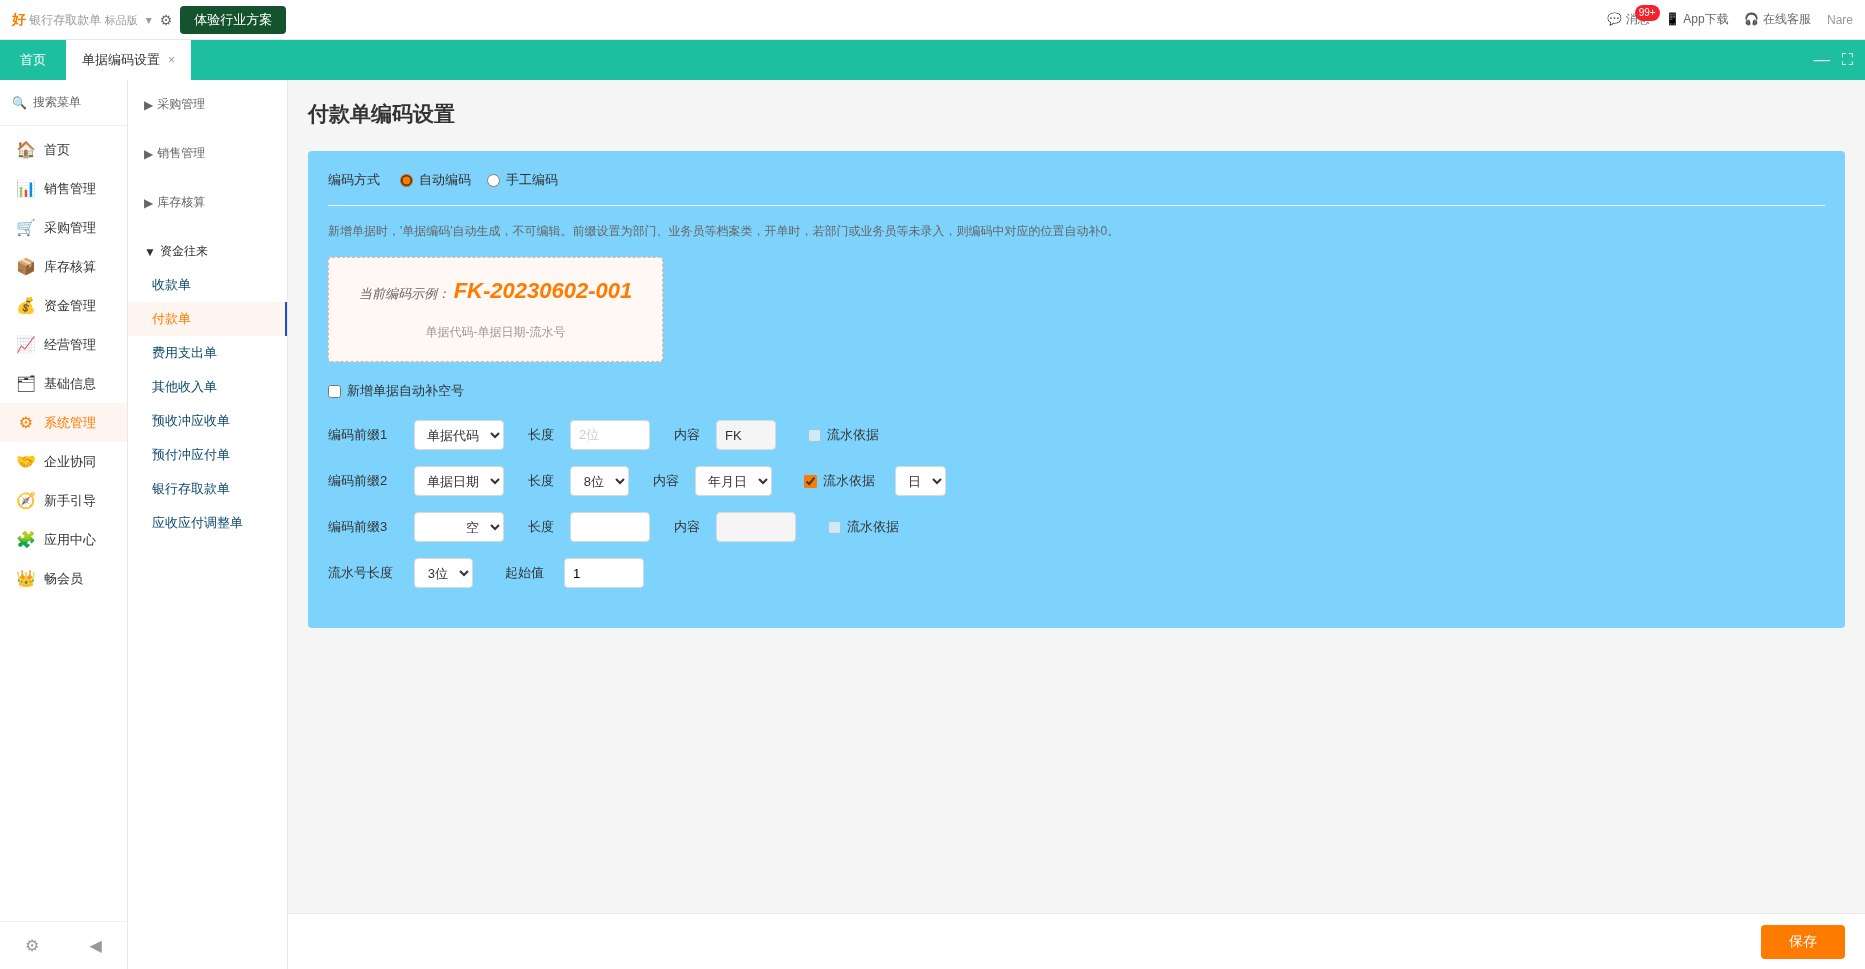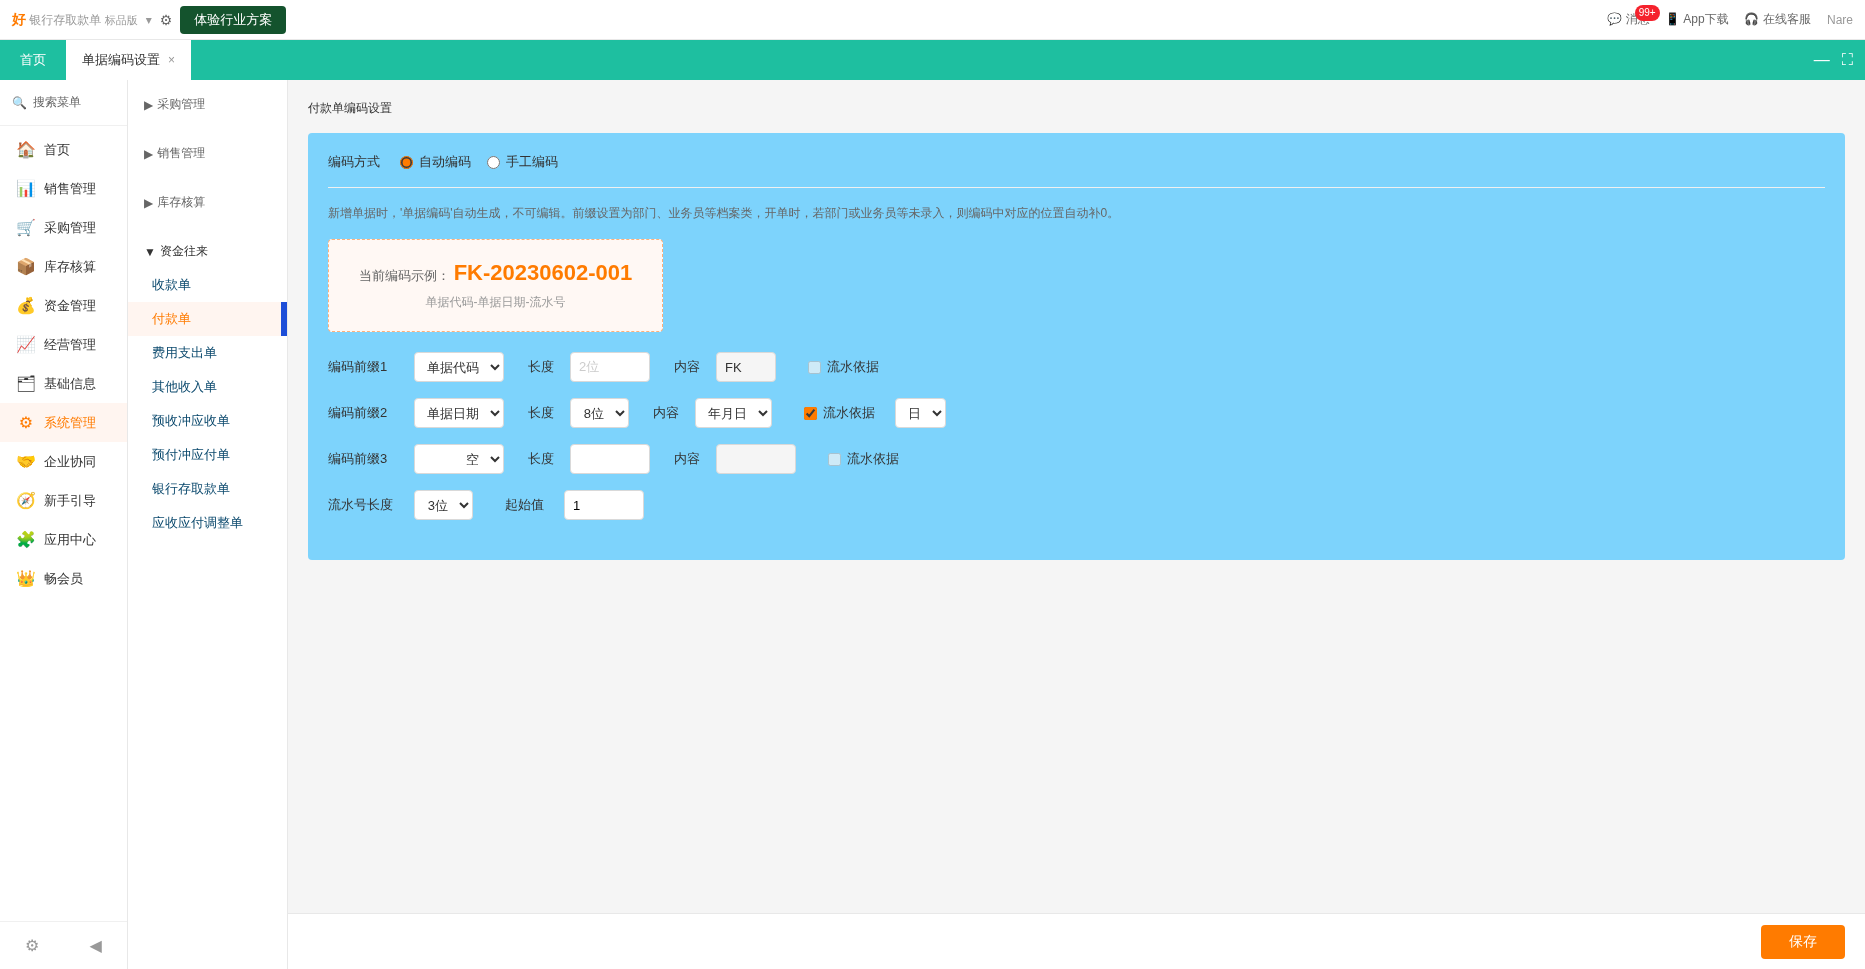--- a/index.html
+++ b/index.html
@@ -37,25 +37,25 @@
     .menu-item .menu-icon { font-size: 16px; width: 20px; text-align: center; }
     .sidebar-bottom { border-top: 1px solid #f0f0f0; padding: 8px 0; display: flex; justify-content: space-around; }
     .sidebar-bottom-icon { color: #999; cursor: pointer; font-size: 16px; padding: 6px; }
 
     
     .second-sidebar { width: 160px; background: #fff; border-right: 1px solid #e8e8e8; overflow-y: auto; flex-shrink: 0; }
     .second-sidebar-group { padding: 8px 0; }
     .second-sidebar-title { padding: 8px 16px; color: #666; font-size: 12px; display: flex; align-items: center; gap: 4px; cursor: pointer; }
     .second-sidebar-title.expanded { color: #333; }
     .second-sidebar-item { padding: 8px 24px; color: #0c4a6e; font-size: 13px; cursor: pointer; }
-    .second-sidebar-item.active { background: #fff5f0; color: #ff7b00; border-right: 6px solid #1d4ed8; }
+    .second-sidebar-item.active { background: #fff5f0; color: #ff7b00; border-right: 2px solid #1d4ed8; }
 
     
     .content { flex: 1; overflow-y: auto; background: #f5f5f5; padding: 20px; }
-    .page-title { font-size: 12px; font-weight: normal; color: #333; margin-bottom: 16px; }
+    .page-title { font-size: 21px; font-weight: bold; color: #333; margin-bottom: 23px; }
 
     
     .settings-panel { background: #7dd3fc; border-radius: 4px; padding: 20px; }
 
     .encoding-method { display: flex; align-items: center; gap: 20px; margin-bottom: 16px; padding-bottom: 16px; border-bottom: 1px solid #f0f0f0; }
     .encoding-method-label { color: #333; font-size: 13px; }
     .radio-group { display: flex; align-items: center; gap: 16px; }
     .radio-item { display: flex; align-items: center; gap: 6px; cursor: pointer; font-size: 13px; }
     .radio-item input[type="radio"] { accent-color: #ff7b00; }
 
@@ -257,28 +257,32 @@
               <span>手工编码</span>
             </label>
           </div>
         </div>
 
         
         <div class="tip-text">新增单据时，'单据编码'自动生成，不可编辑。前缀设置为部门、业务员等档案类，开单时，若部门或业务员等未录入，则编码中对应的位置自动补0。</div>
 
         
         <div class="preview-box">
-          <div style="font-size:13px;color:#666;margin-bottom:4px;">
+          <div style="font-size:13px;color:#666;margin-bottom:16px;font-style:italic;">
             <span>当前编码示例：</span>
             <span style="font-size:22px;font-weight:bold;color:#ff7b00;">FK-20230602-001</span>
           </div>
           <div class="preview-desc">单据代码-单据日期-流水号</div>
         </div>
 
         
+        <label class="checkbox-row">
+          <input type="checkbox" style="">
+          <span>新增单据自动补空号</span>
+        </label>
 
         
         <div class="form-row">
           <span class="form-label">编码前缀1</span>
           <select>
             <option>单据代码</option>
             <option>部门</option>
             <option>业务员</option>
             <option>空</option>
           </select>

